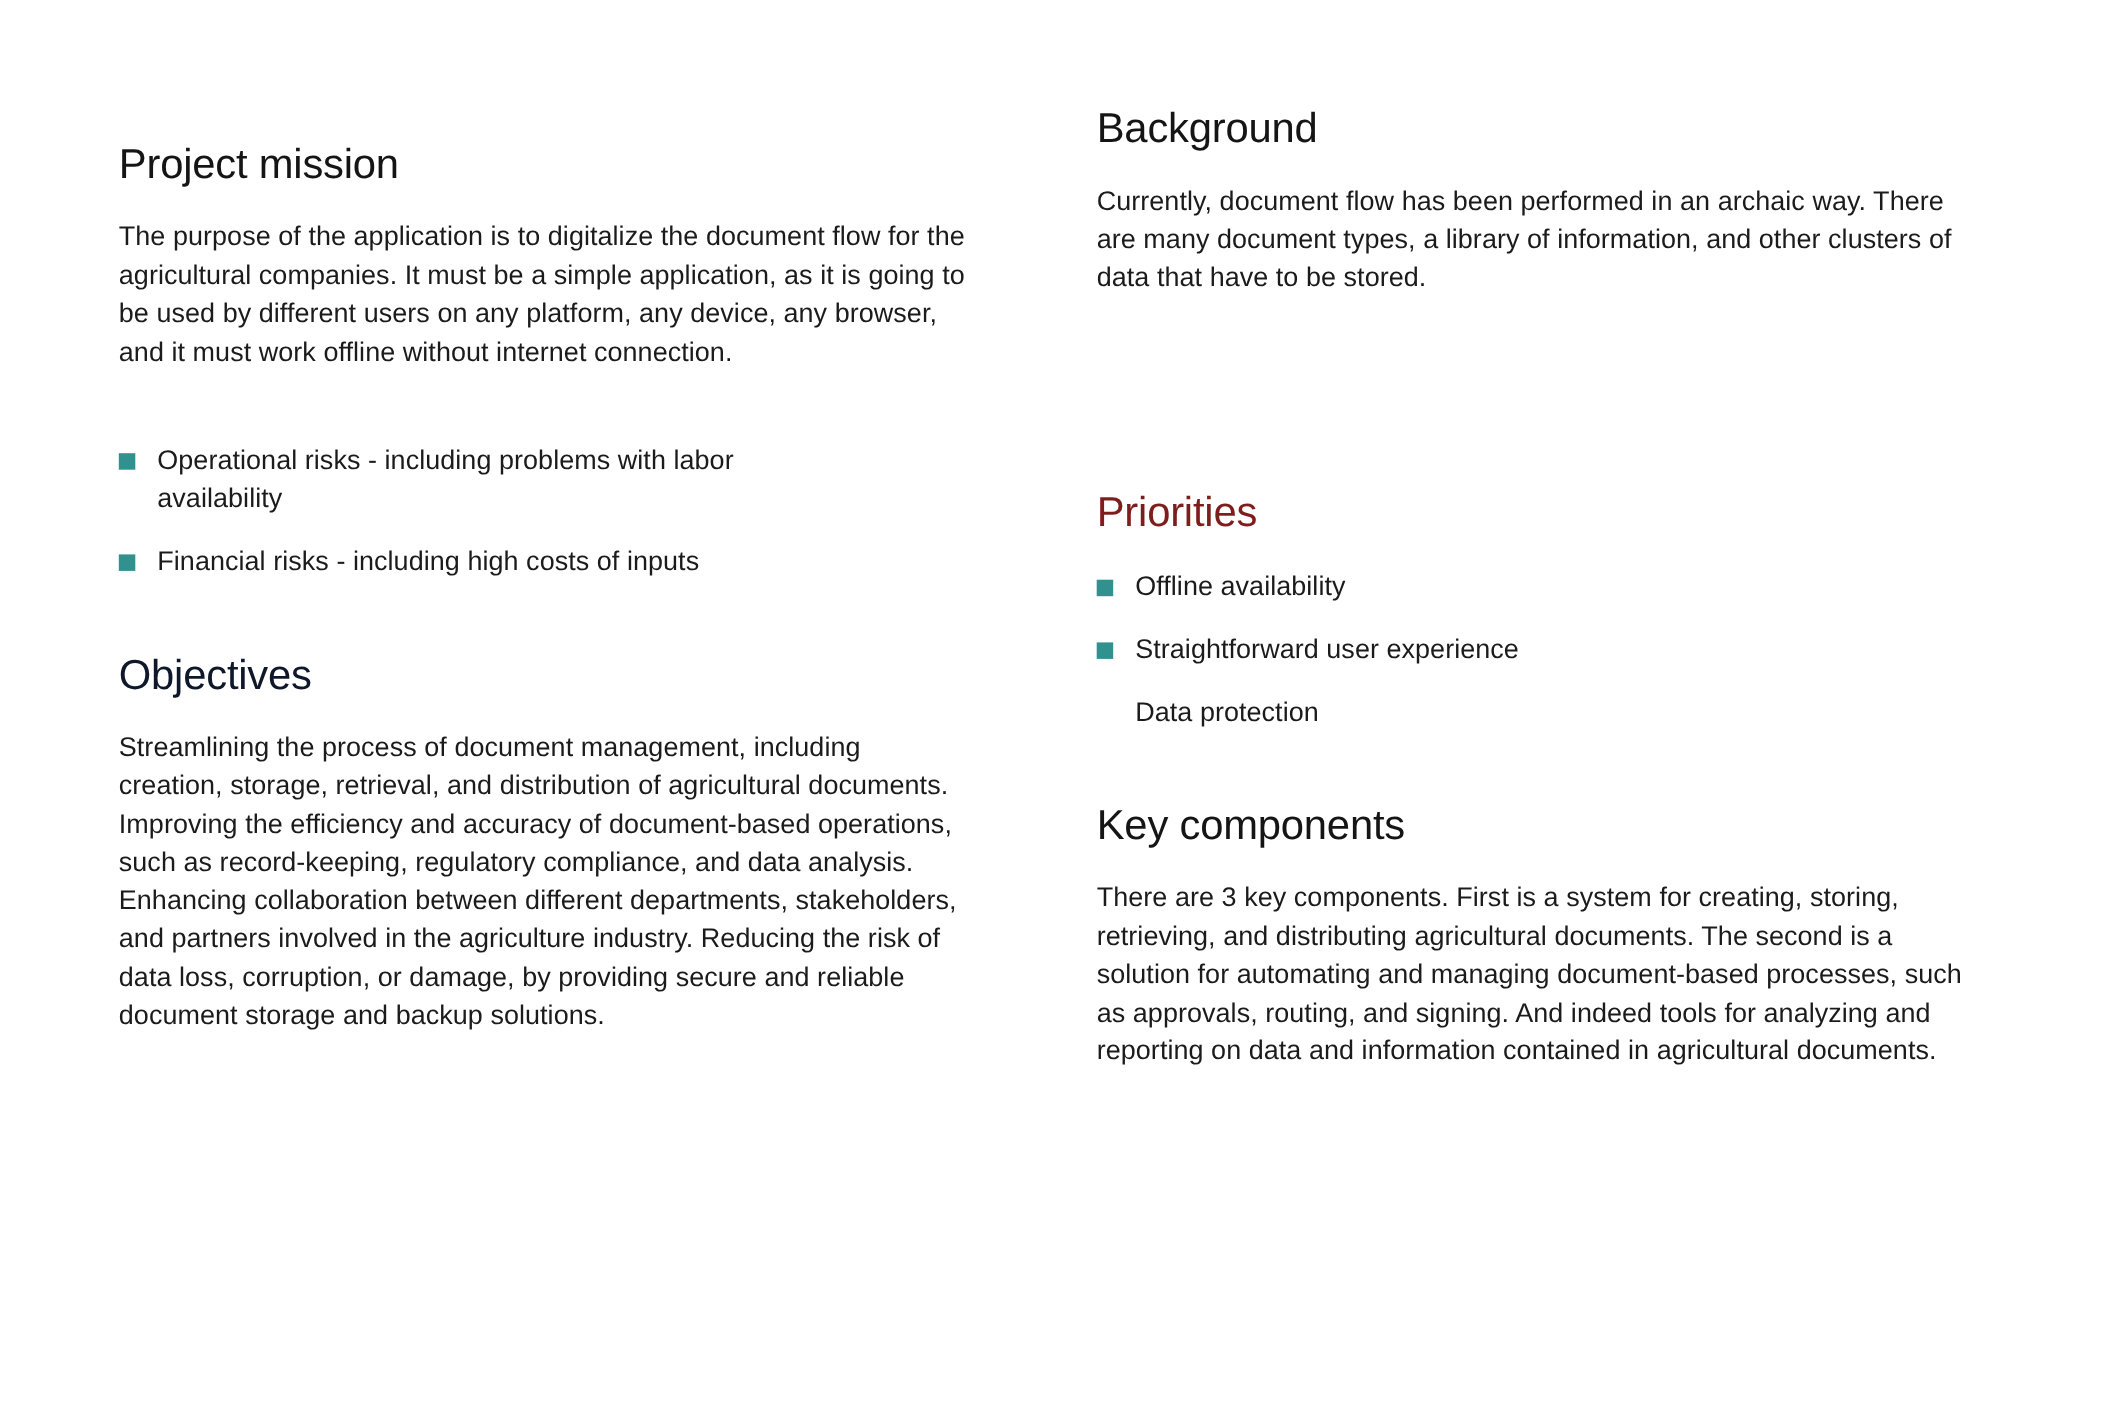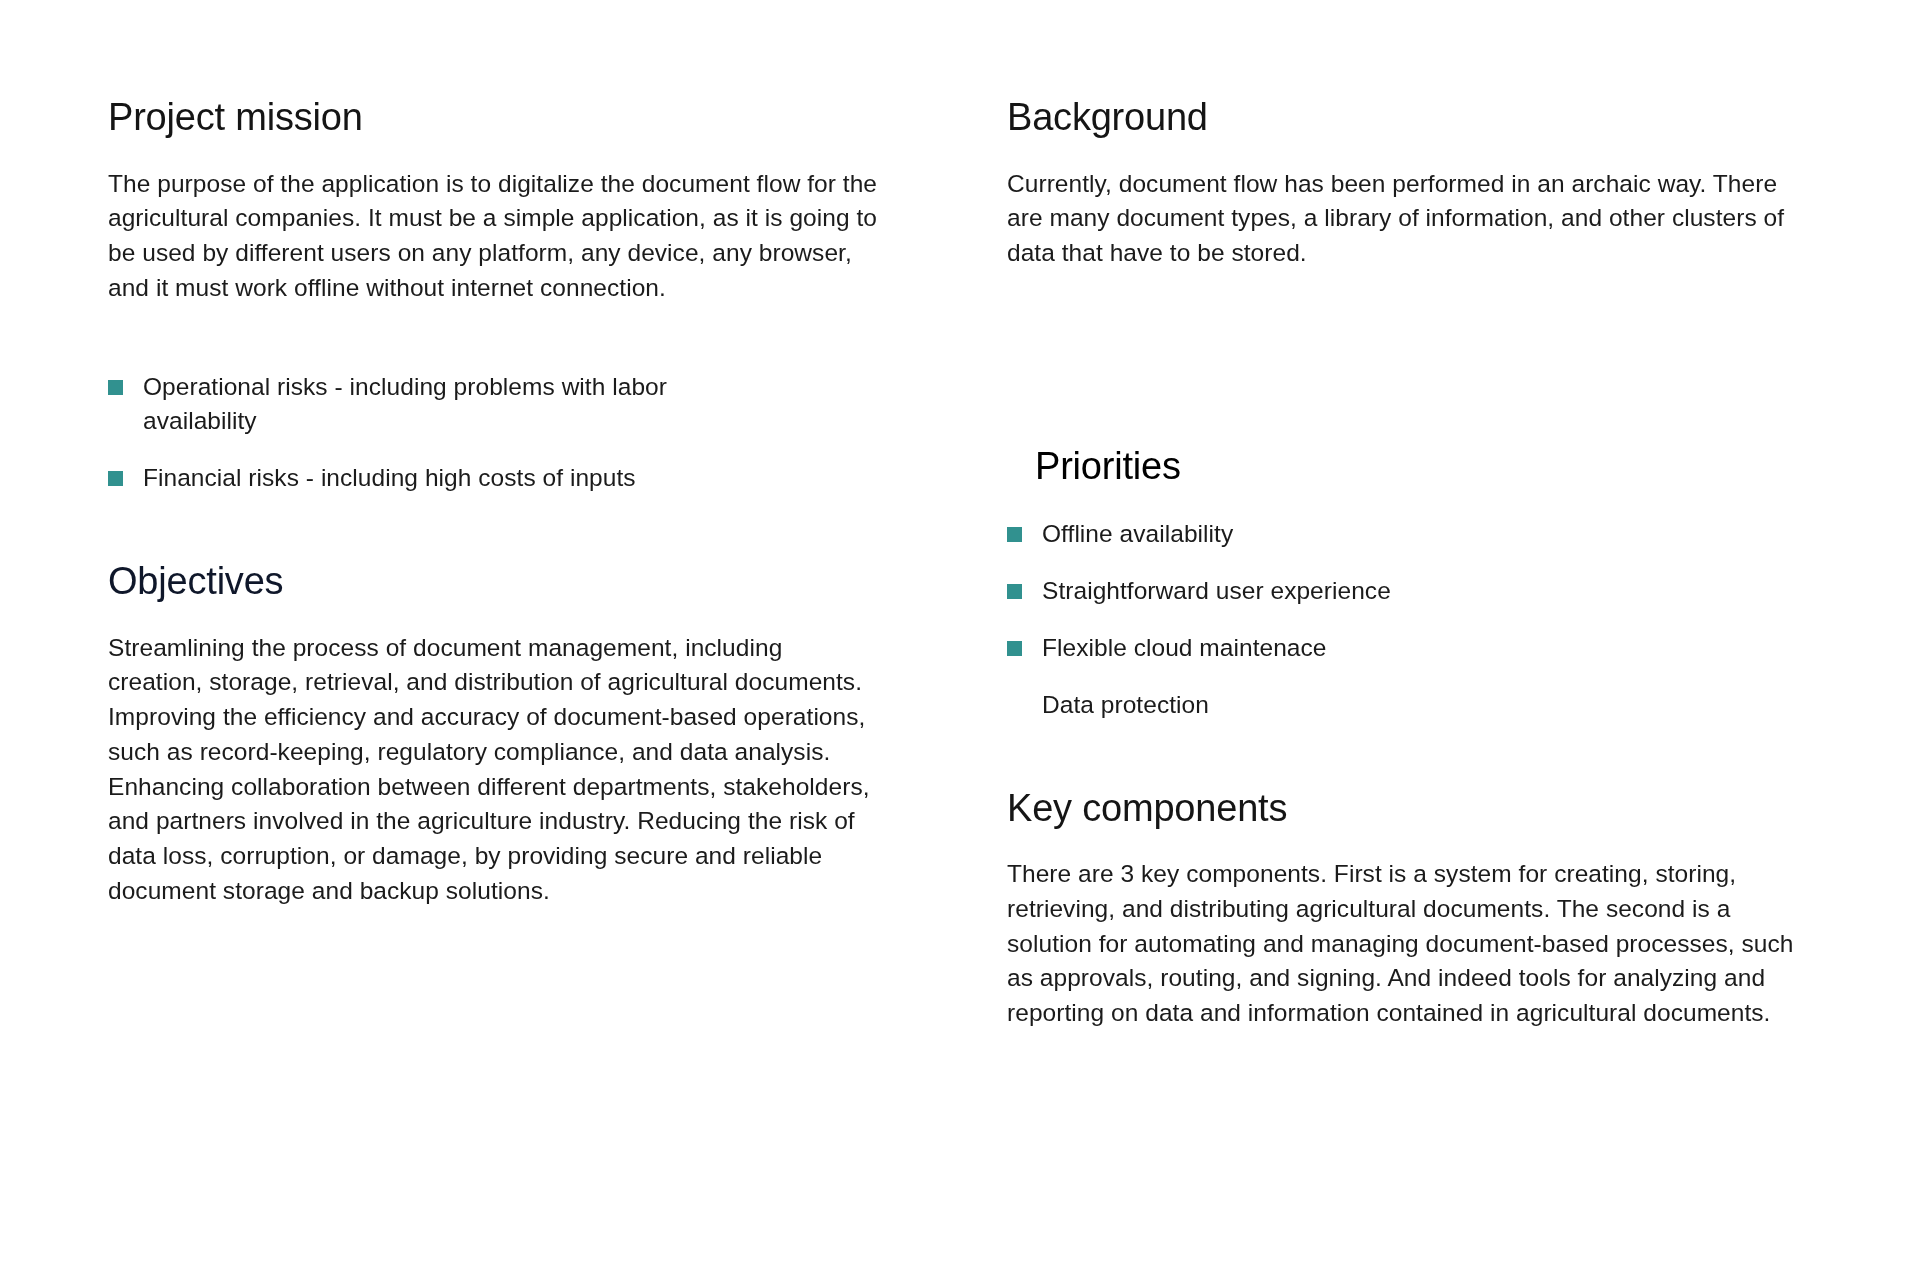--- a/index.html
+++ b/index.html
@@ -21,22 +21,22 @@
     position: relative;
     width: 1920px;
     height: 1275px;
     box-sizing: border-box;
     padding: 96px 108px 0 108px;
   }
 
   .columns {
     display: flex;
     flex-direction: row;
-    align-items: flex-start;
-    gap: 10px;
+    align-items: center;
+    gap: 0;
   }
 
   .column {
     width: 889px;
     flex: 0 0 889px;
     box-sizing: border-box;
   }
 
   .column.right {
     padding-left: 0;
@@ -164,33 +164,29 @@
     <div class="column right">
 
       <section class="section background">
         <h2 class="section-heading" style="color: rgb(21, 21, 21);">Background</h2>
         <p class="section-body">Currently, document flow has been performed in an archaic way. There are many document types, a library of information, and other clusters of data that have to be stored.</p>
       </section>
 
       <div class="spacer-risks"></div>
 
       <section class="section priorities">
-        <h2 class="section-heading" style="color: #000000; margin-left: 28px;">Priorities</h2>
+        <h2 class="section-heading" style="color: #7f1d1d;">Priorities</h2>
         <ul class="bullet-list">
           <li class="bullet-item">
             <span class="bullet-marker" style="background: rgb(49, 145, 143);"></span>
             <span class="bullet-text">Offline availability</span>
           </li>
           <li class="bullet-item">
             <span class="bullet-marker" style="background: rgb(49, 145, 143);"></span>
             <span class="bullet-text">Straightforward user experience</span>
-          </li>
-          <li class="bullet-item">
-            <span class="bullet-marker" style="background: rgb(49, 145, 143);"></span>
-            <span class="bullet-text">Flexible cloud maintenace</span>
           </li>
           <li class="bullet-item">
             <span class="bullet-marker is-hidden"></span>
             <span class="bullet-text">Data protection</span>
           </li>
         </ul>
       </section>
 
       <section class="section keycomponents">
         <h2 class="section-heading" style="color: rgb(21, 21, 21);">Key components</h2>

